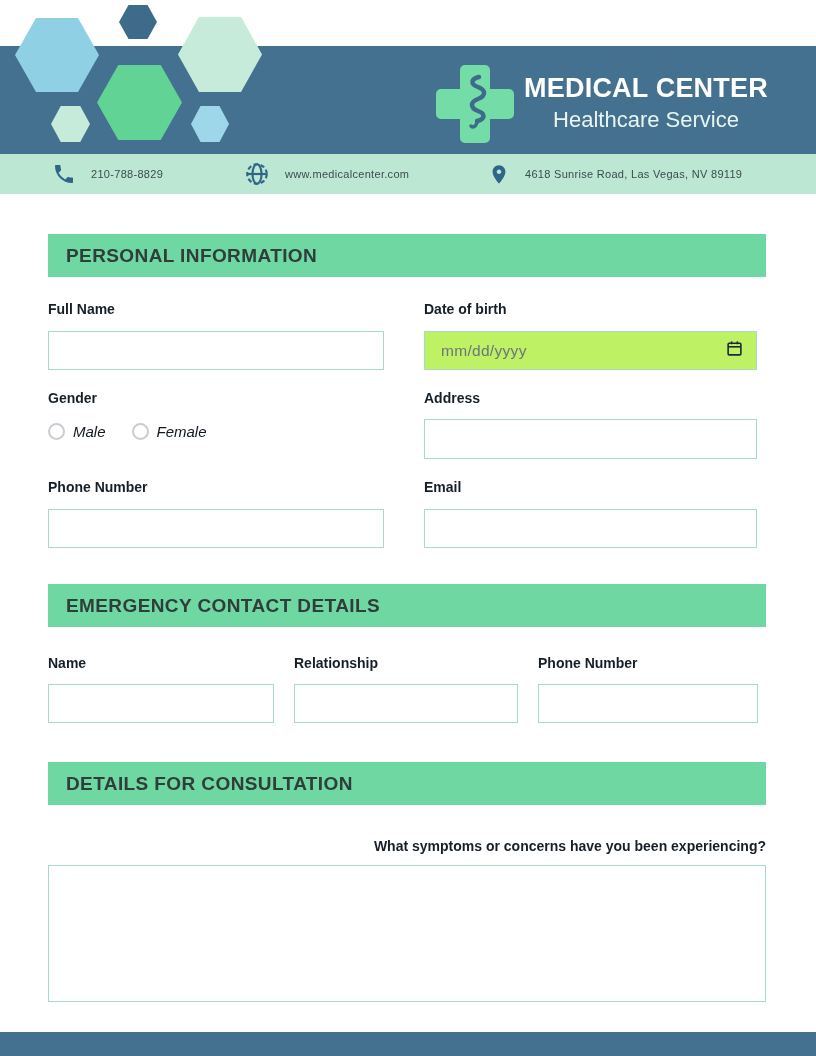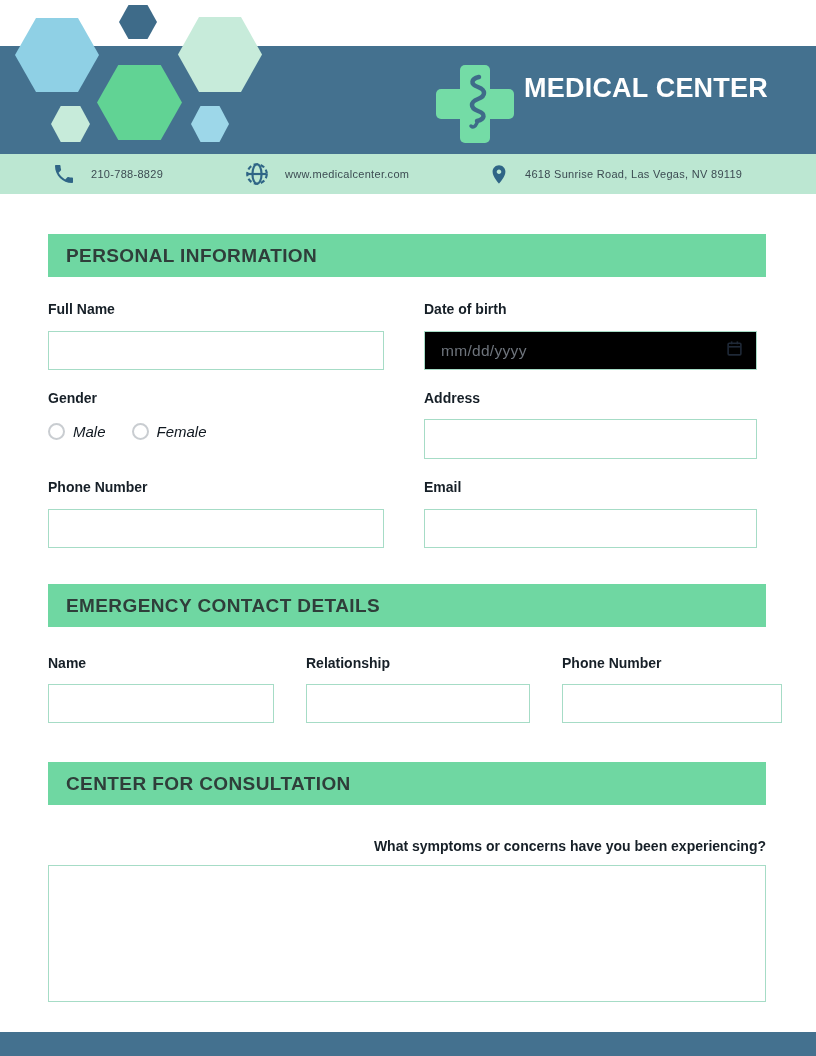--- a/index.html
+++ b/index.html
@@ -44,32 +44,32 @@
   .row2 { margin-top:20px; }
   .row3 { margin-top:20px; }
   .field-label { display:block; font-size:14px; font-weight:bold; color:#161F27; line-height:17px; }
   .ctl-gap { margin-top:13px; }
   .tbox {
     width:100%; height:39px; border:1px solid #A6DCC6; background:#fff;
     font-family:"Liberation Sans", sans-serif; font-size:15px; color:#16212B; padding:0 10px; outline:none; display:block;
   }
   .tbox.tall { height:40px; margin-top:12px; }
 
-  .date-box { width:100%; height:39px; border:1px solid #A6DCC6; background:#000000; margin-top:13px;
+  .date-box { width:100%; height:39px; border:1px solid #A6DCC6; background:#bef264; margin-top:13px;
     display:flex; align-items:center; justify-content:space-between; padding:0 13px 0 16px; cursor:text; }
   .date-placeholder { font-size:15.5px; color:#6E747C; letter-spacing:0.3px; }
 
   .radio-row { margin-top:16px; display:flex; align-items:center; }
   .radio { width:17px; height:17px; border:2px solid #C9CDD1; border-radius:50%; background:#fff; flex:0 0 auto; cursor:pointer; }
   .radio-label { font-size:15px; color:#101820; margin-left:8px;font-style:italic; }
   .radio-group + .radio-group { margin-left:26px; }
   .radio-group { display:flex; align-items:center; }
 
   .bar-emergency { margin-top:36px; }
-  .grid3 { margin-top:28px; display:grid; grid-template-columns:226px 224px 220px; column-gap:32px; }
+  .grid3 { margin-top:28px; display:grid; grid-template-columns:226px 224px 220px; column-gap:20px; }
   .grid3 .tbox { margin-top:12px; }
 
   .bar-reason { margin-top:39px; }
   .symptoms-label { margin-top:33px; }
   .symptoms-box { margin-top:10px; width:718px; height:137px; border:1px solid #A6DCC6; background:#fff; resize:none;
     font-family:"Liberation Sans", sans-serif; font-size:15px; color:#16212B; padding:10px; outline:none; display:block; }
 
   .footer-bar { position:absolute; left:0; bottom:0; width:816px; height:24px; background:#44718F; }
 </style>
 </head>
@@ -89,20 +89,21 @@
     <div class="logo-cross">
       <svg width="84" height="84" viewBox="0 0 84 84">
         <rect x="27" y="3" width="30" height="78" rx="5" fill="#74DCA6"></rect>
         <rect x="3" y="27" width="78" height="30" rx="5" fill="#74DCA6"></rect>
         <path d="M46 15 c-8 2 -9 7 -1 10 c8 3 8 9 0 12 c-8 3 -8 9 0 12 c8 3 7 8 -1 10" fill="none" stroke="#3E6B89" stroke-width="4.5" stroke-linecap="round"></path>
         <path d="M44 61 c-2 4 -4 5 -6 3" fill="none" stroke="#3E6B89" stroke-width="3.5" stroke-linecap="round"></path>
       </svg>
     </div>
     <div class="brand-text">
       <div class="brand-name">MEDICAL CENTER</div>
+      <div class="brand-tagline">Healthcare Service</div>
     </div>
   </div>
 
   <div class="contact-bar">
     <div class="contact-item ci-phone">
       <span>
         <svg width="24" height="24" viewBox="0 0 24 24" fill="#2F6586">
           <path d="M6.62 10.79c1.44 2.83 3.76 5.14 6.59 6.59l2.2-2.2c.27-.27.67-.36 1.02-.24 1.12.37 2.33.57 3.57.57.55 0 1 .45 1 1V20c0 .55-.45 1-1 1-9.39 0-17-7.61-17-17 0-.55.45-1 1-1h3.5c.55 0 1 .45 1 1 0 1.25.2 2.45.57 3.57.11.35.03.74-.25 1.02l-2.2 2.2z"></path>
         </svg>
       </span>
@@ -199,21 +200,21 @@
         <span class="field-label">Relationship</span>
         <input class="tbox" type="text" style="">
       </div>
       <div class="field">
         <span class="field-label">Phone Number</span>
         <input class="tbox" type="text" style="">
       </div>
     </div>
 
     <div class="section-bar bar-reason">
-      <span class="section-title">CENTER FOR CONSULTATION</span>
+      <span class="section-title">DETAILS FOR CONSULTATION</span>
     </div>
 
     <span class="field-label symptoms-label" style="display:block;text-align:right;">What symptoms or concerns have you been experiencing?</span>
     <textarea class="symptoms-box" style=""></textarea>
 
   </div>
 
   <div class="footer-bar"></div>
 </div>
 

